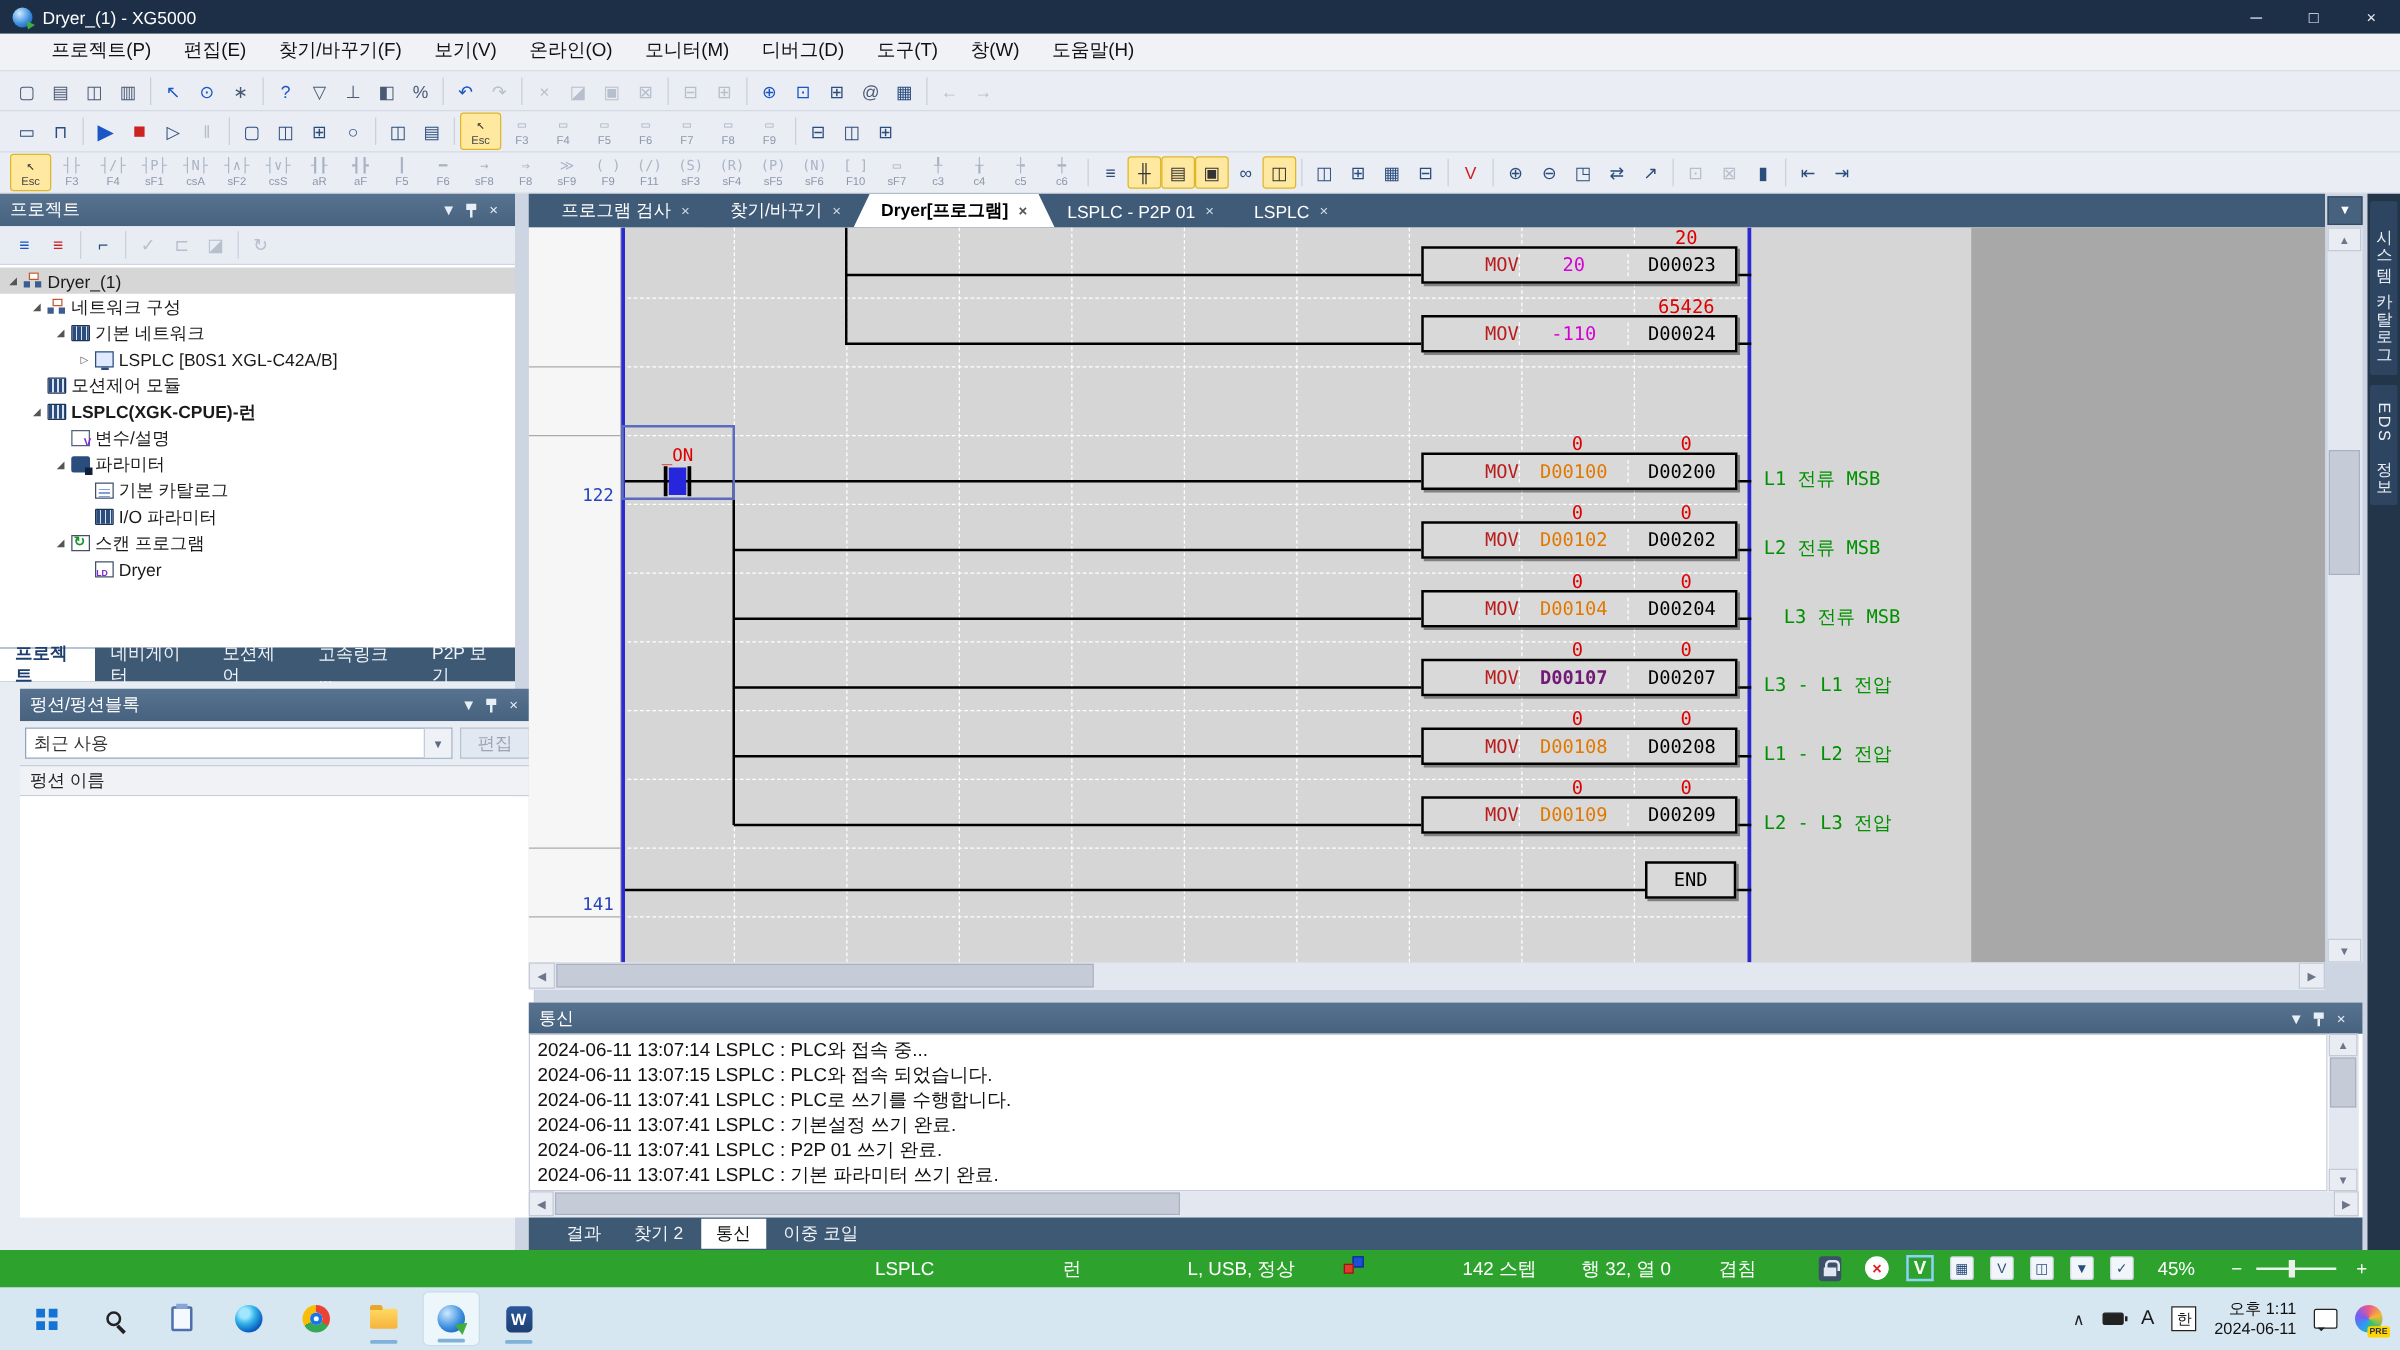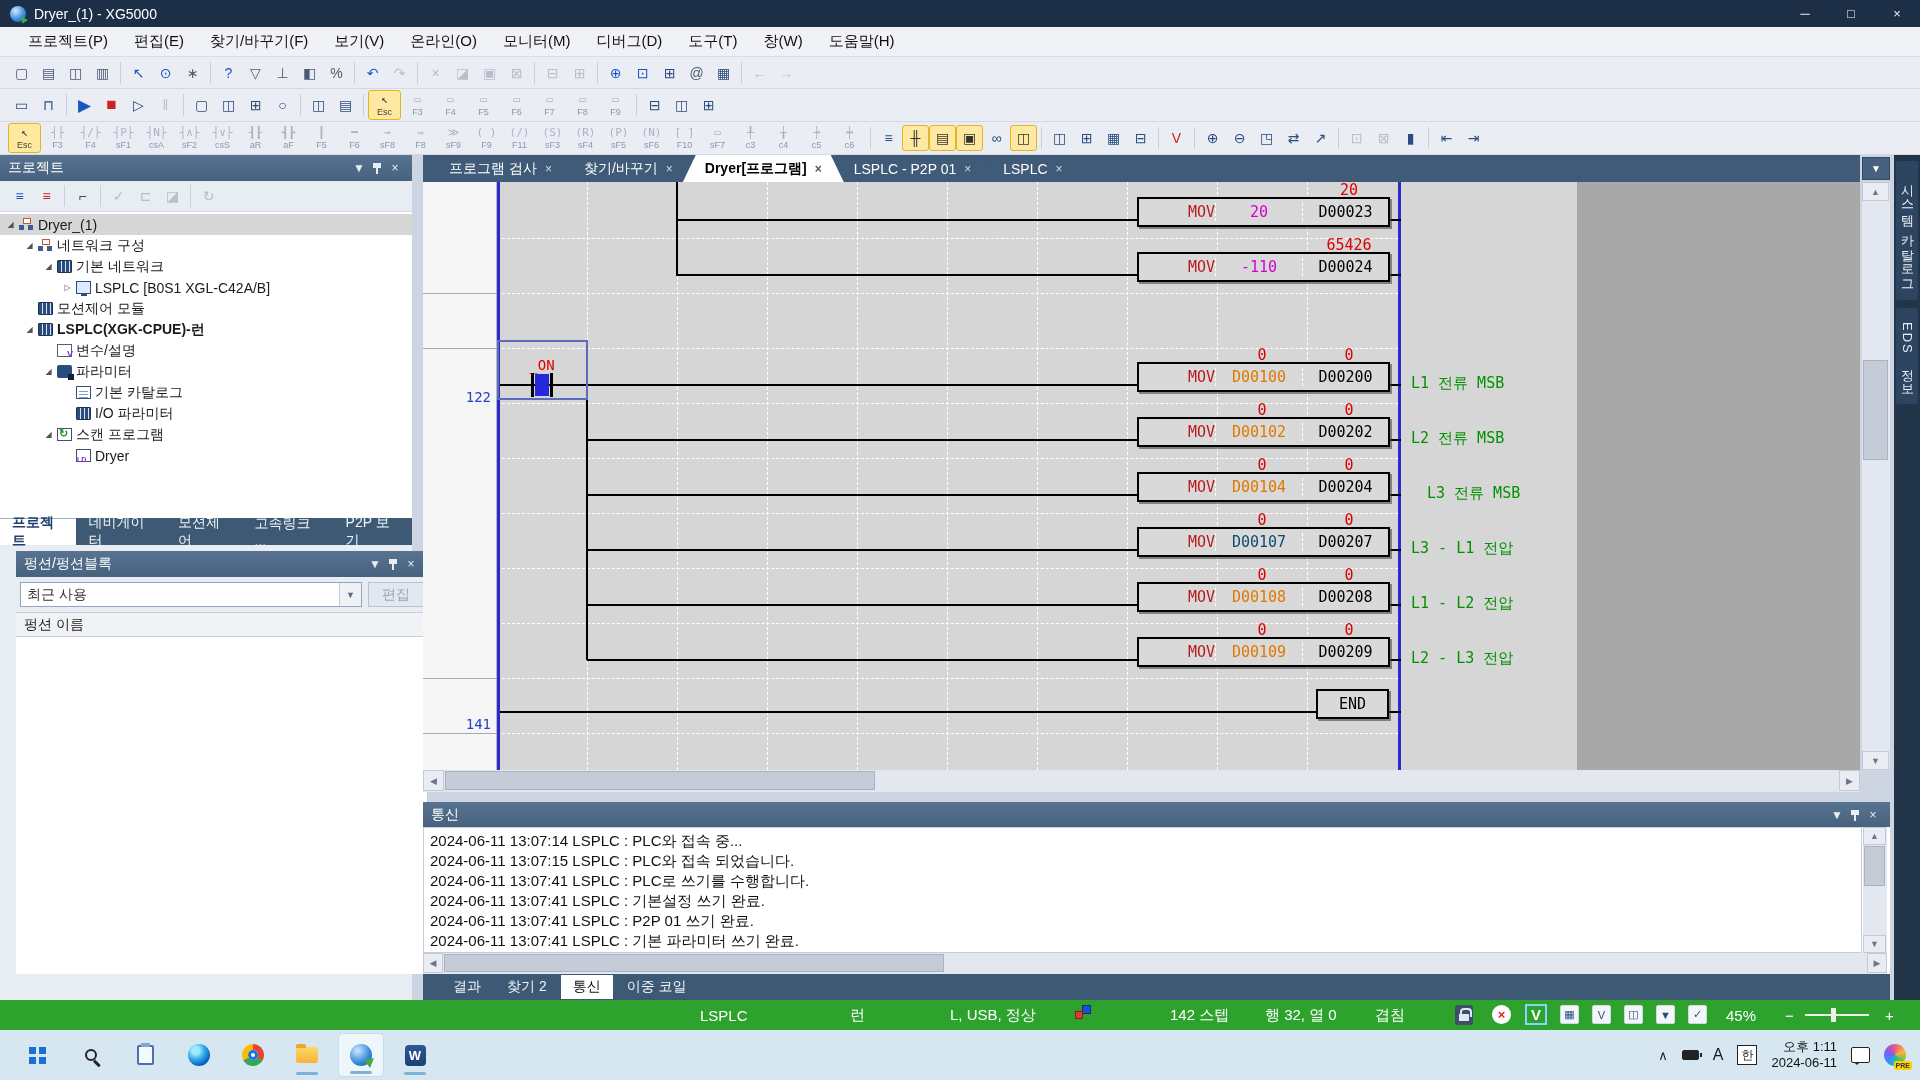--- a/index.html
+++ b/index.html
@@ -9,21 +9,21 @@
 
 
 #titlebar{position:absolute;left:0;top:0;width:1920px;height:27px;background:#1d2f47;color:#fff;display:flex;align-items:center}
 #app-icon{width:16px;height:16px;border-radius:50%;margin:0 8px 0 10px;background:radial-gradient(circle at 35% 30%,#cfe9ff,#3c8ede 55%,#0b4f9d);position:relative}
 #app-icon::after{content:"";position:absolute;right:-2px;bottom:-2px;width:7px;height:7px;background:#3fae3f;clip-path:polygon(0 0,100% 50%,20% 100%)}
 #win-title{font-size:14px}
 #win-controls{margin-left:auto;display:flex;height:27px}
 .winbtn{width:46px;height:27px;display:flex;align-items:center;justify-content:center;color:#e8eef6;font-size:13px}
 
 
-#menubar{position:absolute;left:0;top:27px;width:1920px;height:30px;background:#f0f2f6;border-bottom:1px solid #d9dee7;display:flex;align-items:center;padding-left:15px}
+#menubar{position:absolute;left:0;top:27px;width:1920px;height:30px;background:#f0f2f6;border-bottom:1px solid #d9dee7;display:flex;align-items:flex-start;padding-left:28px}
 .menu-item{font-size:15px;color:#111;padding:4px 13px}
 
 
 .tbrow{position:absolute;left:0;width:1920px;background:#eaedf3;border-bottom:1px solid #d4dae4;display:flex;align-items:center;padding-left:8px}
 #tb1{top:57px;height:32px}
 #tb2{top:89px;height:33px}
 #tb3{top:122px;height:33px}
 .tbtn{width:27px;height:26px;display:flex;align-items:center;justify-content:center;font-size:14px;color:#4a5a74;border-radius:3px;flex:none}
 .tbtn.blue{color:#1a56c4}.tbtn.red{color:#cc2222}.tbtn.navy{color:#2b4d7e}.tbtn.dis{color:#b7bfcd}
 .tbtn.hl{background:#ffe8a0;border:1px solid #e0b627;color:#333}
@@ -642,21 +642,21 @@
           <span class="src" style="color: rgb(224, 120, 0);">D00104</span>
           <span class="dst">D00204</span>
         </div>
         <div class="mval" style="left: 794px; top: 274px;">0</div>
         <div class="mval" style="left: 881px; top: 274px;">0</div>
         <div class="lcomment" style="top: 302px; margin-left: 16px;">L3 전류 MSB</div>
         <div class="ln" style="left: 164px; top: 367px; width: 550px; height: 2px;"></div>
         <div class="ln" style="left: 967px; top: 367px; width: 11px; height: 2px;"></div>
         <div class="lbox" style="left: 714px; top: 345px; width: 253px;">
           <span class="op">MOV</span>
-          <span class="src" style="color: #0c4a6e;">D00107</span>
+          <span class="src" style="color: #701a75; font-weight: bold;">D00107</span>
           <span class="dst">D00207</span>
         </div>
         <div class="mval" style="left: 794px; top: 329px;">0</div>
         <div class="mval" style="left: 881px; top: 329px;">0</div>
         <div class="lcomment" style="top: 357px;">L3 - L1 전압</div>
         <div class="ln" style="left: 164px; top: 422px; width: 550px; height: 2px;"></div>
         <div class="ln" style="left: 967px; top: 422px; width: 11px; height: 2px;"></div>
         <div class="lbox" style="left: 714px; top: 400px; width: 253px;">
           <span class="op">MOV</span>
           <span class="src" style="color: rgb(224, 120, 0);">D00108</span>

